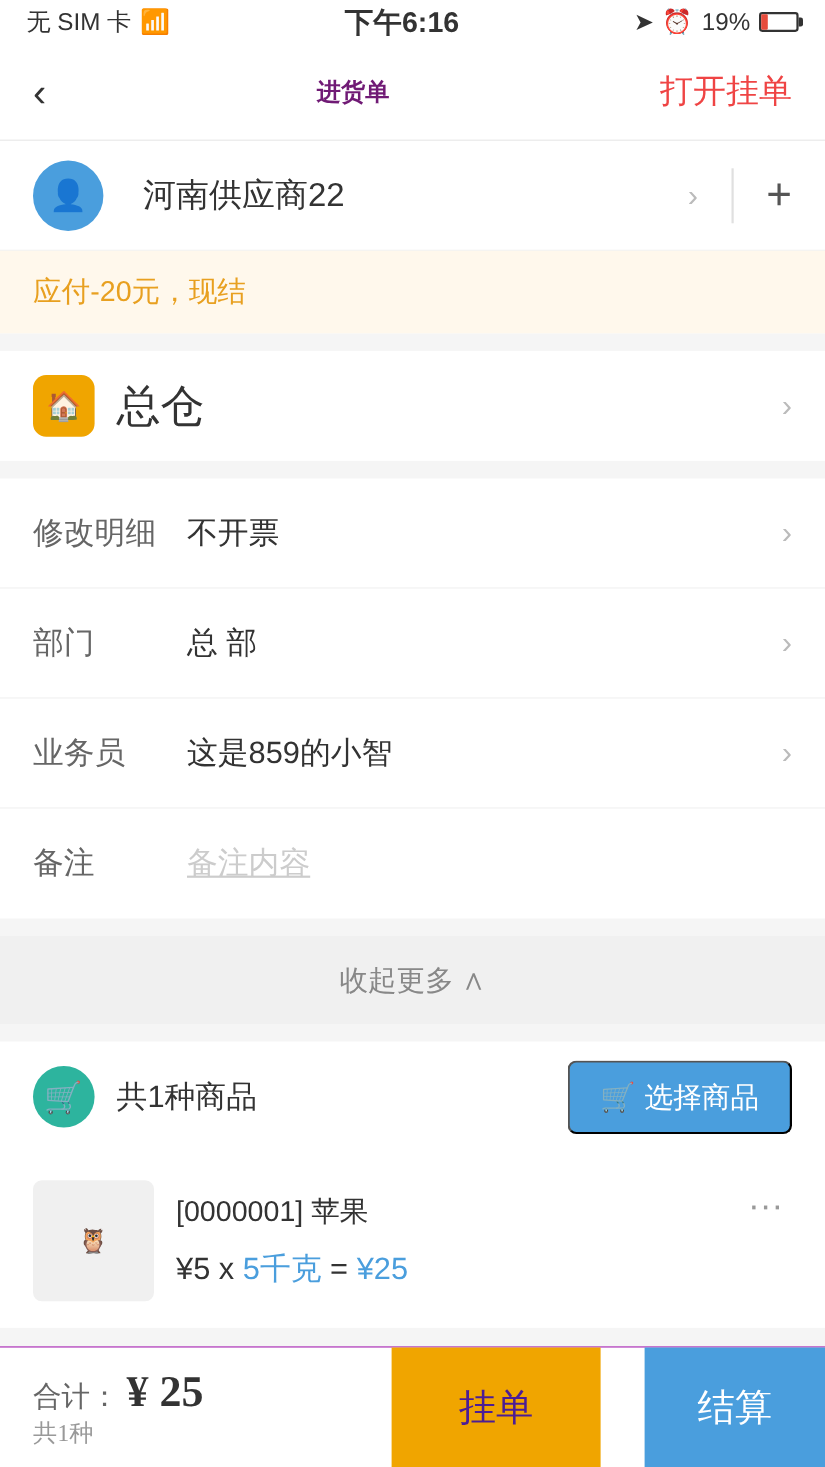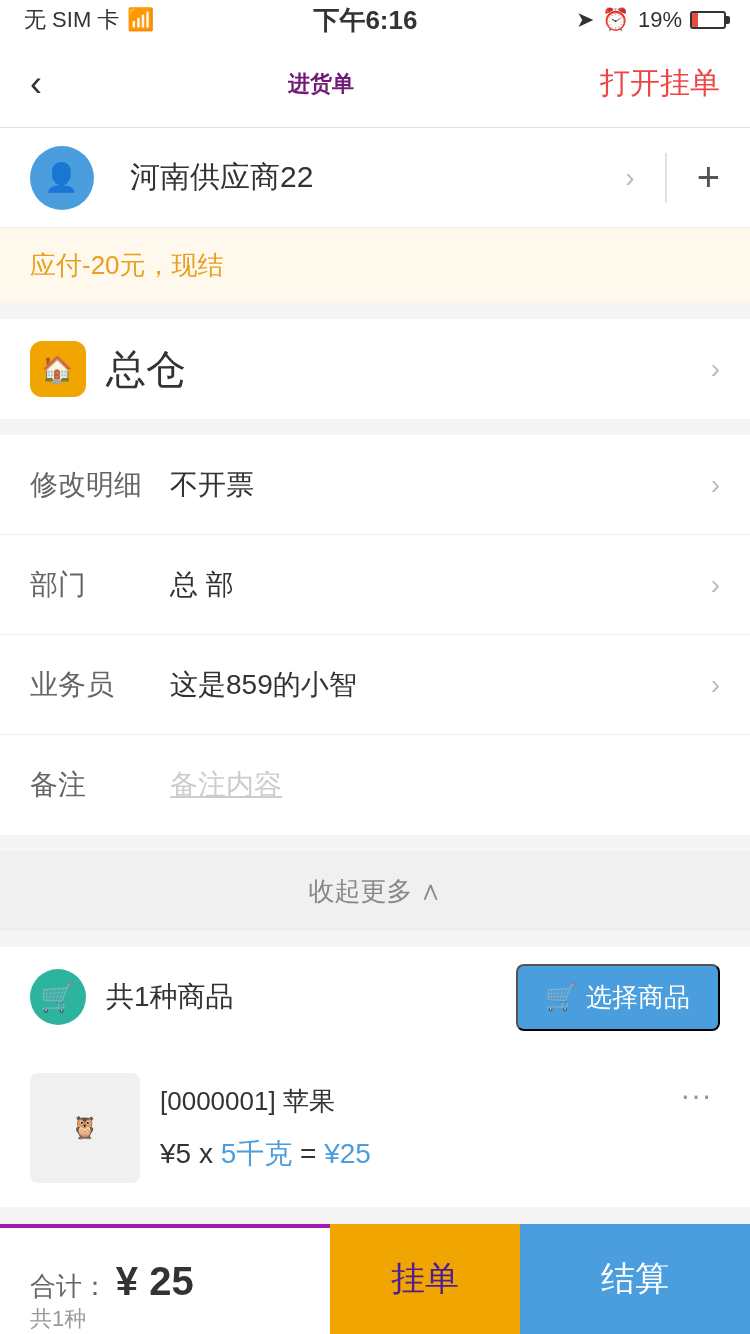--- a/index.html
+++ b/index.html
@@ -280,52 +280,54 @@
     }
 
     
     .bottom-bar {
       position: fixed;
       bottom: 0;
       left: 0;
       width: 750px;
       height: 110px;
       display: flex;
-      align-items: flex-end;
-      background: #fff;
-      border-top: 4px solid #a21caf;
+      align-items: center;
+      background: #fff;
+      border-top: 1px solid #a21caf;
+      font-family: Liberation Serif, serif;
     }
     .total-section {
       flex: 1;
       padding: 0 30px;
     }
     .total-label { font-size: 26px; color: #666; }
     .total-amount { font-size: 40px; color: #333; font-weight: 600; }
     .total-count { font-size: 22px; color: #999; }
     .btn-hang {
       width: 190px;
       height: 110px;
       background: #f0a500;
       color: #4c1d95;
       font-size: 34px;
       display: flex;
       align-items: center;
       justify-content: center;
       cursor: pointer;
     }
     .btn-checkout {
-      width: 230px;
+      width: 164px;
       height: 110px;
       background: #4a9edd;
       color: #fff;
       font-size: 34px;
       display: flex;
       align-items: center;
       justify-content: center;
       cursor: pointer;
+      margin-left: 40px;
     }
 
     .wifi-icon { font-size: 22px; }
   </style>
 </head>
 <body>
 
 <div class="status-bar">
   <div class="status-left">
     <span>无 SIM 卡</span>

